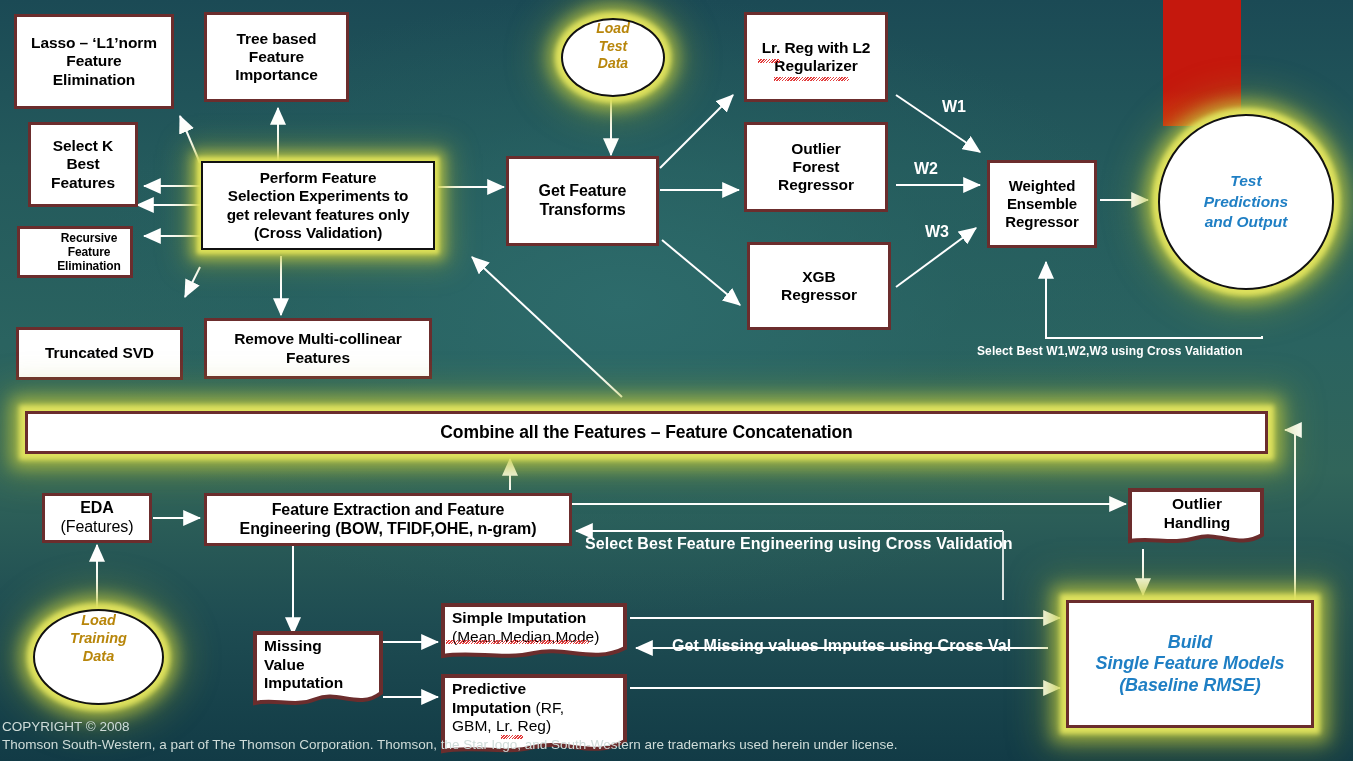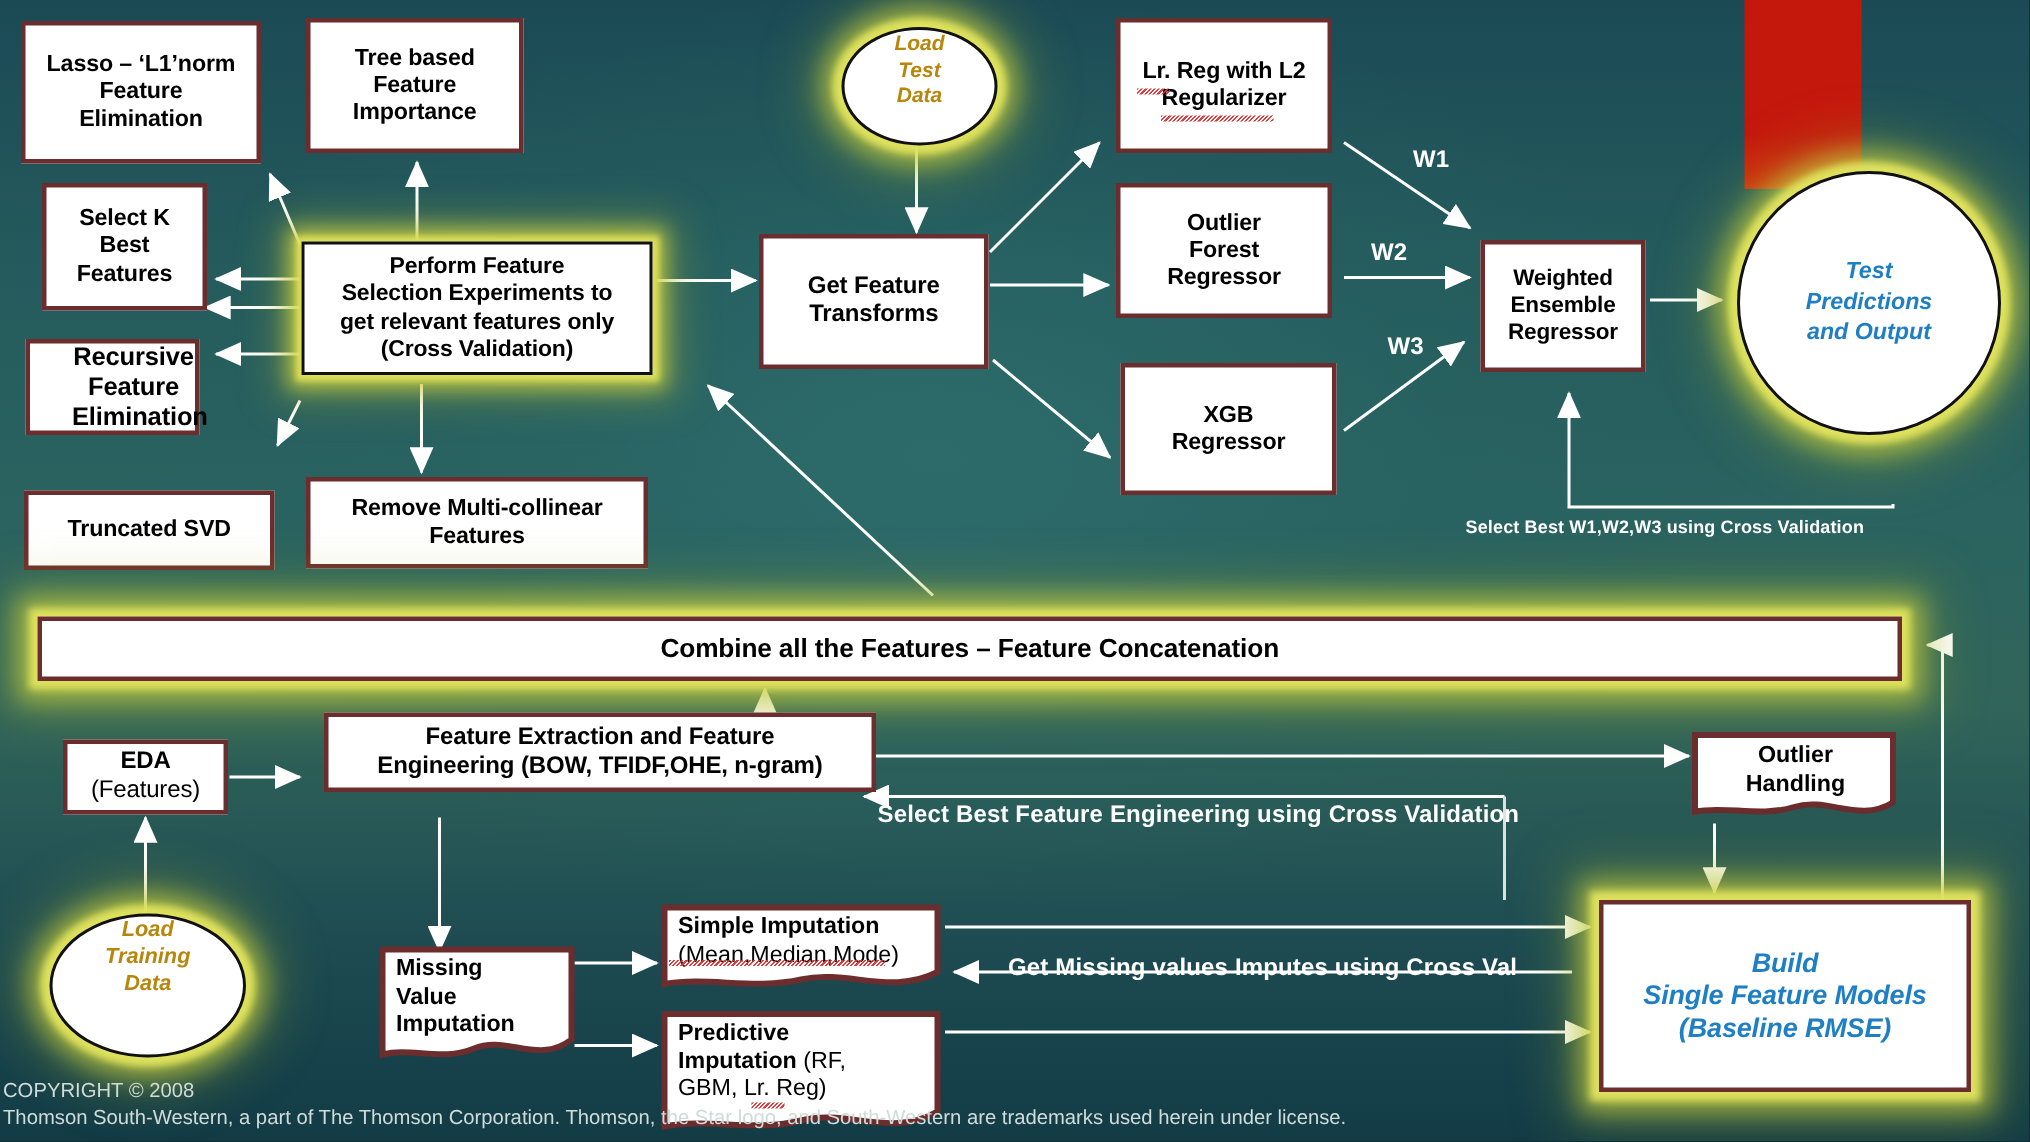--- a/index.html
+++ b/index.html
@@ -234,21 +234,21 @@
   </div>
 
   <div class="box" style="left:28px; top:122px; width:110px; height:85px; font-size:15.5px;">
     <div class="inner">
       <div>Select K</div>
       <div>Best</div>
       <div>Features</div>
     </div>
   </div>
 
-  <div class="box" style="left:17px; top:226px; width:116px; height:64px; font-size:17px;padding-left:28px;">
+  <div class="box" style="left:17px; top:226px; width:116px; height:52px; font-size:12px;padding-left:28px;">
     <div class="inner">
       <div>Recursive</div>
       <div>Feature</div>
       <div>Elimination</div>
     </div>
   </div>
 
   <div class="box" style="left:16px; top:327px; width:167px; height:53px; font-size:15.5px;">
     <div class="inner">
       <div>Truncated SVD</div>
@@ -338,21 +338,21 @@
     </div>
   </div>
 
   <div class="box" style="left:42px; top:493px; width:110px; height:50px; font-size:16px;">
     <div class="inner">
       <div>EDA</div>
       <div class="sub">(Features)</div>
     </div>
   </div>
 
-  <div class="box" style="left:204px; top:475px; width:368px; height:53px; font-size:16px;margin-left:12px;">
+  <div class="box" style="left:204px; top:493px; width:368px; height:53px; font-size:16px;">
     <div class="inner">
       <div>Feature Extraction and Feature</div>
       <div>Engineering (BOW,  TFIDF,OHE, n-gram)</div>
     </div>
   </div>
 
   <div class="docbox" style="left:1127px; top:487px; width:138px; height:62px;">
     <svg viewBox="0 0 138 62" preserveAspectRatio="none">
       <path d="M3,3 L135,3 L135,48 C112,62 92,44 69,51 C46,58 24,50 3,54 Z" fill="#ffffff" stroke="#6b2d2d" stroke-width="4"></path>
     </svg>

